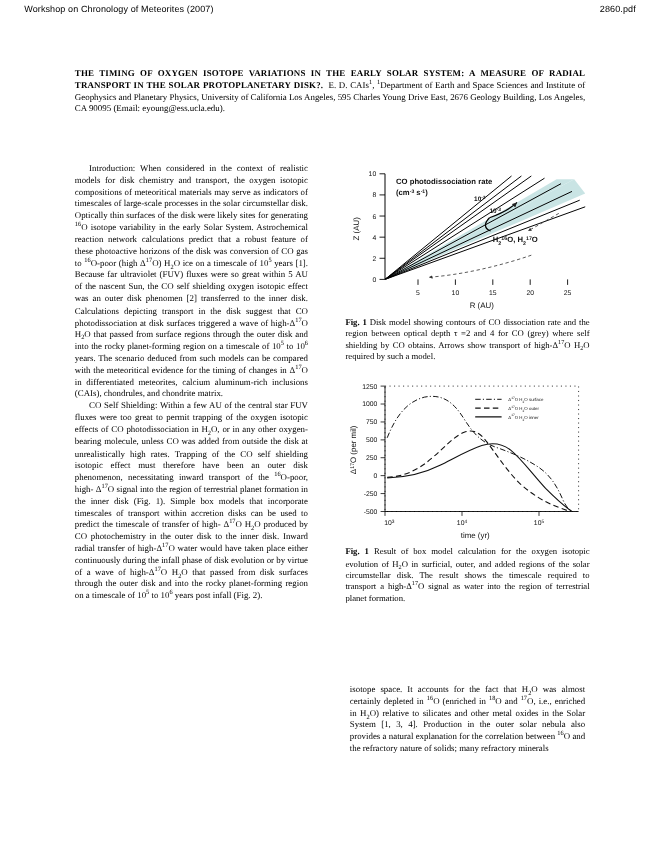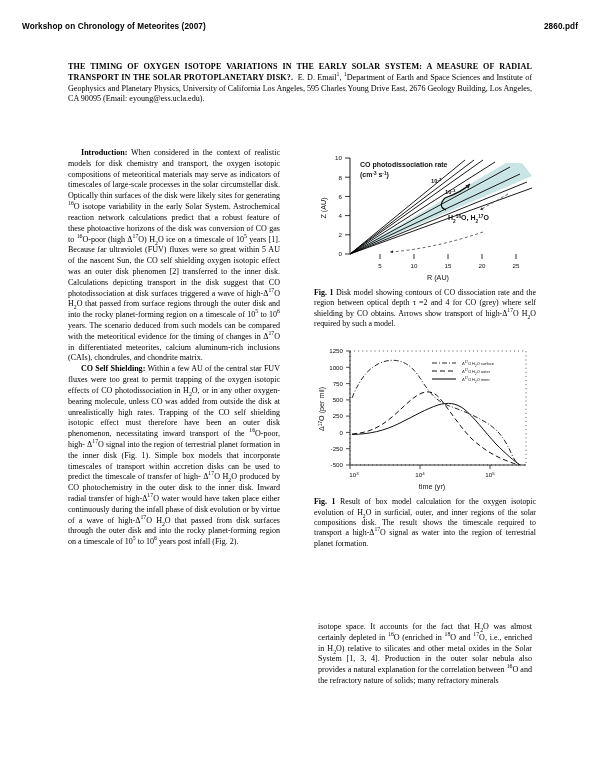--- a/index.html
+++ b/index.html
@@ -16,28 +16,28 @@
     overflow: hidden;
   }
   .page {
     position: absolute;
     inset: 0;
     padding: 0;
   }
   
   .runhead {
     position: absolute;
-    top: 22px;
+    top: 4px;
     left: 22px;
     right: 22px;
     display: flex;
     justify-content: space-between;
     align-items: baseline;
     font-family: "Liberation Sans", sans-serif;
-    font-weight: bold;
+    font-weight: normal;
     font-size: 8.2px;
     letter-spacing: 0.1px;
   }
   
   .titleblock {
     position: absolute;
     top: 62px;
     left: 68px;
     right: 68px;
     font-size: 8.1px;
@@ -57,21 +57,21 @@
     font-size: 8.05px;
     line-height: 1.345;
     text-align: justify;
     text-justify: inter-word;
     hyphens: manual;
   }
   .col-left  { left: 68px;  top: 148px; width: 212px; }
   .col-right-bottom { left: 318px; top: 622px; width: 214px; }
   .col p { margin: 0; text-indent: 13px; }
   .col p.noind { text-indent: 0; }
-  .runin { font-weight: bold; }
+  .runin { font-weight: normal; }
 
   
   .figcol {
     position: absolute;
     left: 314px;
     top: 150px;
     width: 222px;
   }
   .figcaption {
     font-size: 7.9px;
@@ -96,21 +96,21 @@
 
 <div class="page">
 
   <div class="runhead">
     <span>Workshop on Chronology of Meteorites  (2007)</span>
     <span>2860.pdf</span>
   </div>
 
   <div class="titleblock">
     <span class="ttl">THE TIMING OF OXYGEN ISOTOPE VARIATIONS IN THE EARLY SOLAR SYSTEM: A MEASURE OF RADIAL TRANSPORT IN THE SOLAR PROTOPLANETARY DISK?.</span>
-    <span>&nbsp;<span>E. D. Email</span></span><sup>1</sup><span>, </span><sup>1</sup><span>Department of Earth and Space Sciences and Institute of Geophysics and Planetary Physics, University of California Los Angeles, 595 Charles Young Drive East, 2676 Geology Building, Los Angeles, CA 90095 (Email: eyoung@ess.ucla.edu).</span>
+    <span>&nbsp;<span>E. D. CAIs</span></span><sup>1</sup><span>, </span><sup>1</sup><span>Department of Earth and Space Sciences and Institute of Geophysics and Planetary Physics, University of California Los Angeles, 595 Charles Young Drive East, 2676 Geology Building, Los Angeles, CA 90095 (Email: eyoung@ess.ucla.edu).</span>
   </div>
 
   <div class="col col-left">
     <p><span class="runin">Introduction:</span><span> When considered in the context of realistic models for disk chemistry and transport, the oxygen isotopic compositions of meteoritical materials may serve as indicators of timescales of large-scale processes in the solar circumstellar disk. Optically thin surfaces of the disk were likely sites for generating </span><sup>16</sup><span>O isotope variability in the early Solar System.  Astrochemical reaction network calculations predict that a robust feature of these photoactive horizons of the disk was conversion of CO gas to </span><sup>16</sup><span>O-poor (high Δ</span><sup>17</sup><span>O) H</span><sub>2</sub><span>O ice on a timescale of 10</span><sup>5</sup><span> years [1].  Because far ultraviolet (FUV) fluxes were so great within 5 AU of the nascent Sun, the CO self shielding oxygen isotopic effect was an outer disk phenomen [2] transferred to the inner disk.  Calculations depicting transport in the disk suggest that CO photodissociation at disk surfaces triggered a wave of high-Δ</span><sup>17</sup><span>O H</span><sub>2</sub><span>O that passed from surface regions through the outer disk and into the rocky planet-forming region on a timescale of 10</span><sup>5</sup><span> to 10</span><sup>6</sup><span> years. The scenario deduced from such models can be compared with the meteoritical evidence for the timing of changes in Δ</span><sup>17</sup><span>O in differentiated meteorites, calcium aluminum-rich inclusions (CAIs), chondrules, and chondrite matrix.</span></p>
 
     <p><span class="runin">CO Self Shielding:</span><span>  Within a few AU of the central star FUV fluxes were too great to permit trapping of the oxygen isotopic effects of CO photodissociation in H</span><sub>2</sub><span>O, or in any other oxygen-bearing molecule, unless CO was added from outside the disk at unrealistically high rates.  Trapping of the CO self shielding isotopic effect must therefore have been an outer disk phenomenon, necessitating inward transport of the </span><sup>16</sup><span>O-poor, high- Δ</span><sup>17</sup><span>O signal into the region of terrestrial planet formation in the inner disk (Fig. 1).  Simple box models that incorporate timescales of transport within accretion disks can be used to predict the timescale of transfer of high- Δ</span><sup>17</sup><span>O H</span><sub>2</sub><span>O produced by CO photochemistry in the outer disk to the inner disk. Inward radial transfer of high-Δ</span><sup>17</sup><span>O water would have taken place either continuously during the infall phase of disk evolution or by virtue of a wave of high-Δ</span><sup>17</sup><span>O H</span><sub>2</sub><span>O that passed from disk surfaces through the outer disk and into the rocky planet-forming region on a timescale of 10</span><sup>5</sup><span> to 10</span><sup>6</sup><span> years post infall (Fig. 2).</span></p>
 
   </div>
 
   <div class="figcol">
@@ -247,21 +247,21 @@
           <text class="legtxt" x="148" y="21.6">Δ<tspan baseline-shift="super" font-size="2.9">17</tspan>O H<tspan baseline-shift="sub" font-size="2.9">2</tspan>O surface</text>
           <line x1="118" y1="28" x2="142" y2="28" stroke="#111" stroke-width="1.0" stroke-dasharray="5,3"></line>
           <text class="legtxt" x="148" y="29.6">Δ<tspan baseline-shift="super" font-size="2.9">17</tspan>O H<tspan baseline-shift="sub" font-size="2.9">2</tspan>O outer</text>
           <line x1="118" y1="36" x2="142" y2="36" stroke="#111" stroke-width="1.1"></line>
           <text class="legtxt" x="148" y="37.6">Δ<tspan baseline-shift="super" font-size="2.9">17</tspan>O H<tspan baseline-shift="sub" font-size="2.9">2</tspan>O inner</text>
         </g>
       </svg>
     </div>
 
     <div class="figcaption">
-      <b>Fig. 1</b><span>  Result of box model calculation for the oxygen isotopic evolution of H</span><sub>2</sub><span>O  in surficial, outer, and inner regions of the solar compositions disk.  The result shows the timescale required to transport a high-Δ</span><sup>17</sup><span>O  signal as water into the region of terrestrial planet formation.</span>
+      <b>Fig. 1</b><span>  Result of box model calculation for the oxygen isotopic evolution of H</span><sub>2</sub><span>O  in surficial, outer, and added regions of the solar circumstellar disk.  The result shows the timescale required to transport a high-Δ</span><sup>17</sup><span>O  signal as water into the region of terrestrial planet formation.</span>
     </div>
 
   </div>
 
   <div class="col col-right-bottom">
     <p class="noind"><span>isotope space.  It accounts for the fact that H</span><sub>2</sub><span>O was almost certainly depleted in </span><sup>16</sup><span>O (enriched in </span><sup>18</sup><span>O and </span><sup>17</sup><span>O, i.e., enriched in H</span><sub>2</sub><span>O) relative to silicates and other metal oxides in the Solar System [1, 3, 4].  Production in the outer solar nebula also provides a natural explanation for the correlation between </span><sup>16</sup><span>O and the refractory nature of solids; many refractory minerals</span></p>
   </div>
 
 </div>
 

